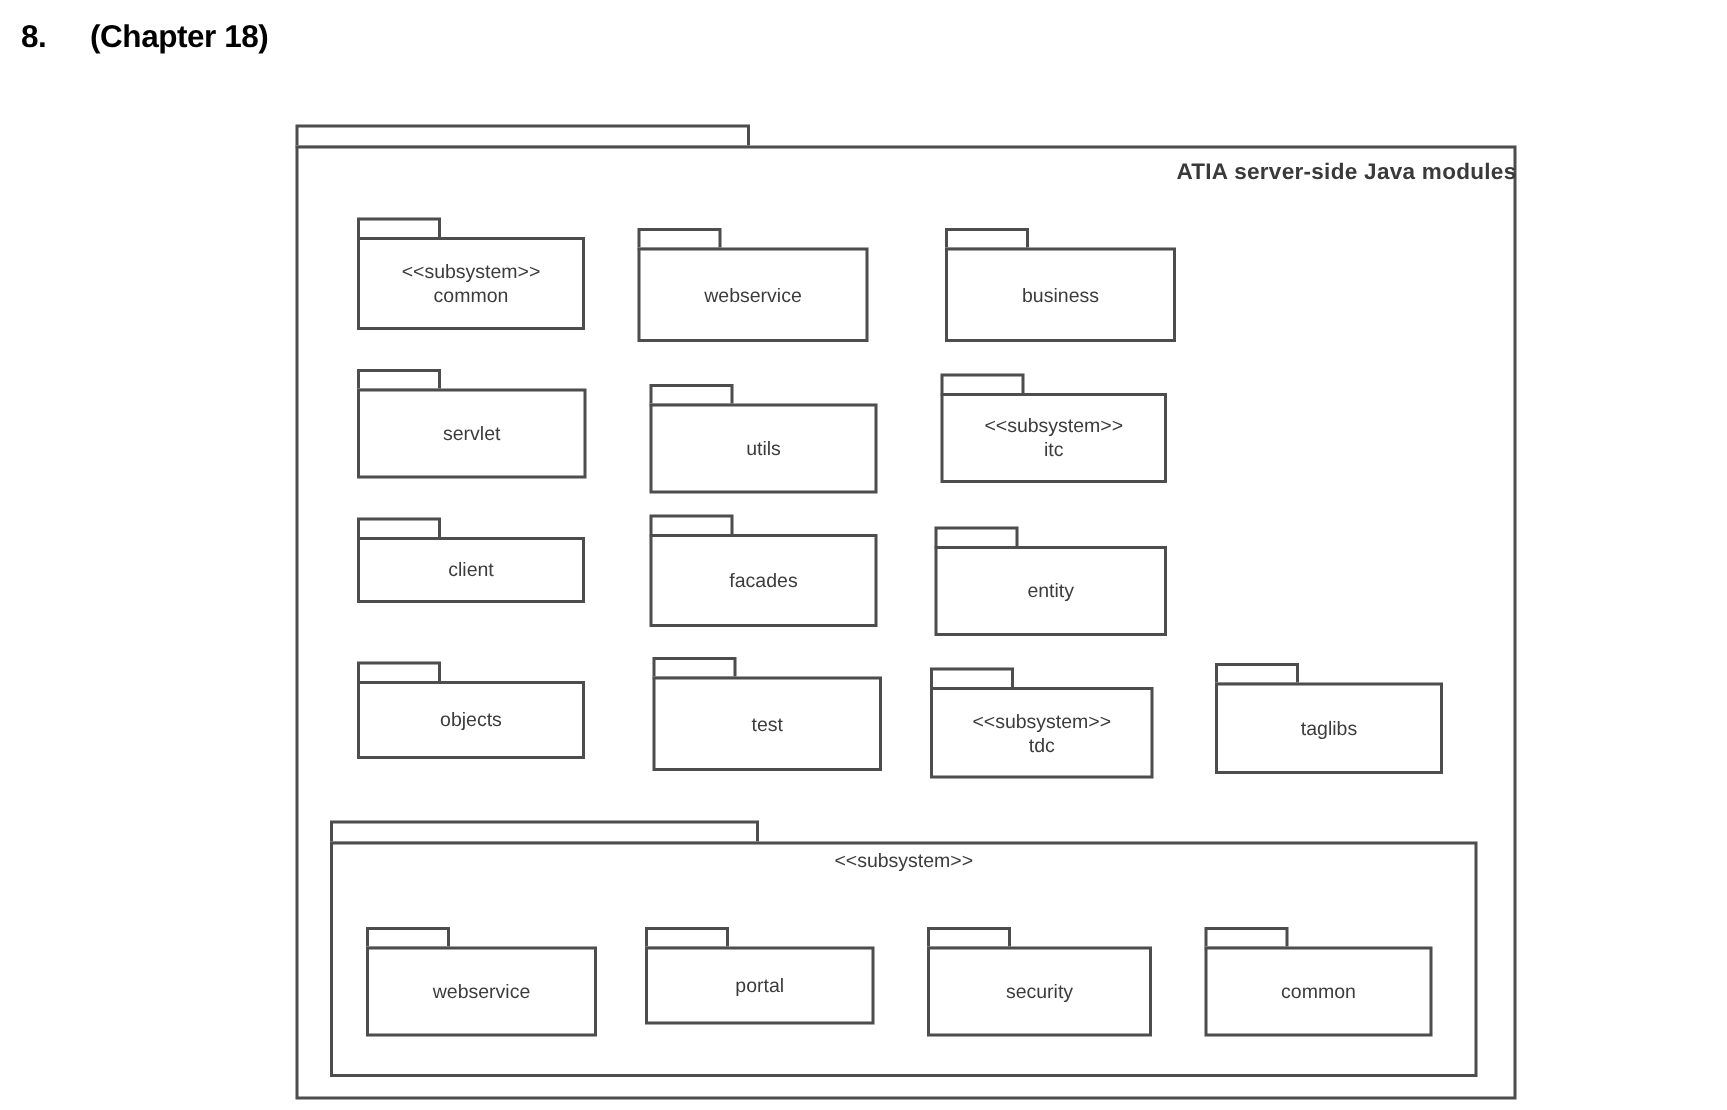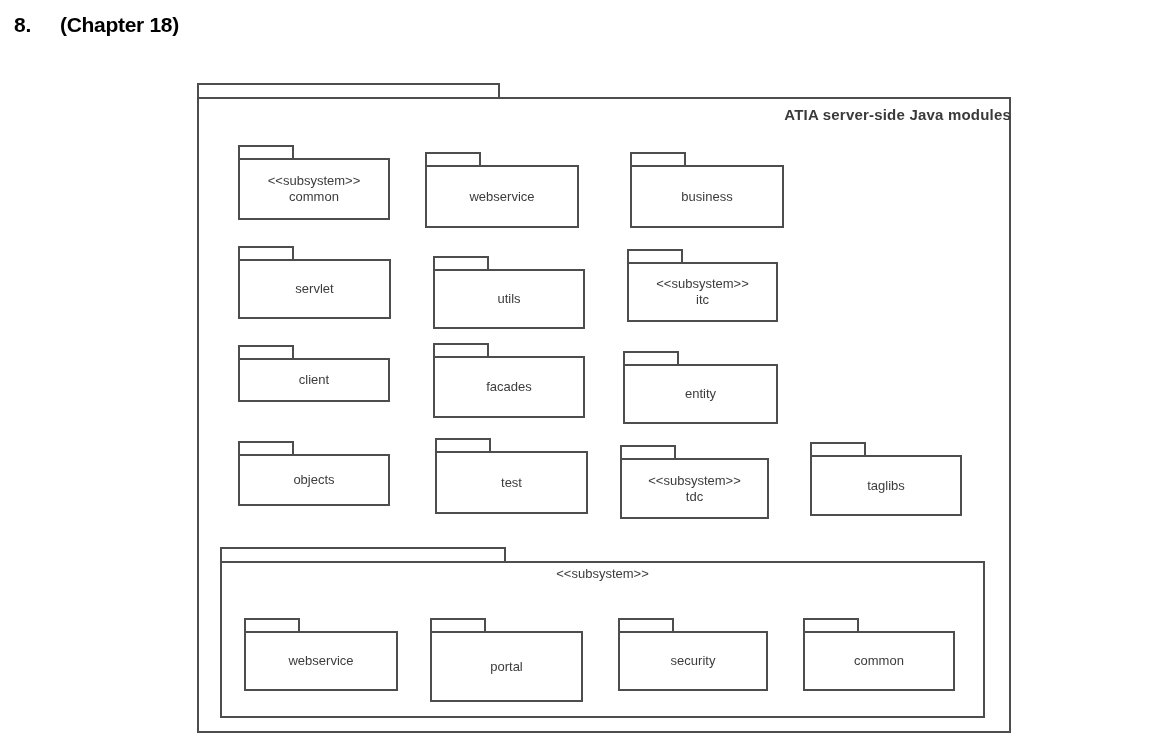--- a/index.html
+++ b/index.html
@@ -199,21 +199,21 @@
 
   <div class="pkg" style="left:244px;top:618px;width:154px">
     <div class="tab"></div>
     <div class="pbody" style="height:60px">
       <div>webservice</div>
     </div>
   </div>
 
   <div class="pkg" style="left:430px;top:618px;width:153px">
     <div class="tab"></div>
-    <div class="pbody" style="height:71px">
+    <div class="pbody" style="height:52px">
       <div>portal</div>
     </div>
   </div>
 
   <div class="pkg" style="left:618px;top:618px;width:150px">
     <div class="tab"></div>
     <div class="pbody" style="height:60px">
       <div>security</div>
     </div>
   </div>

